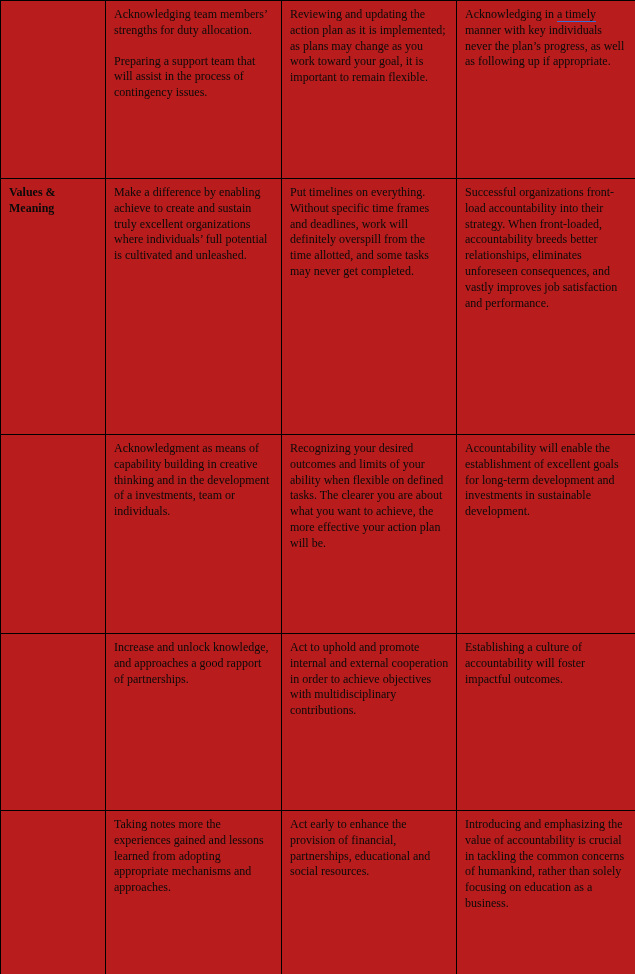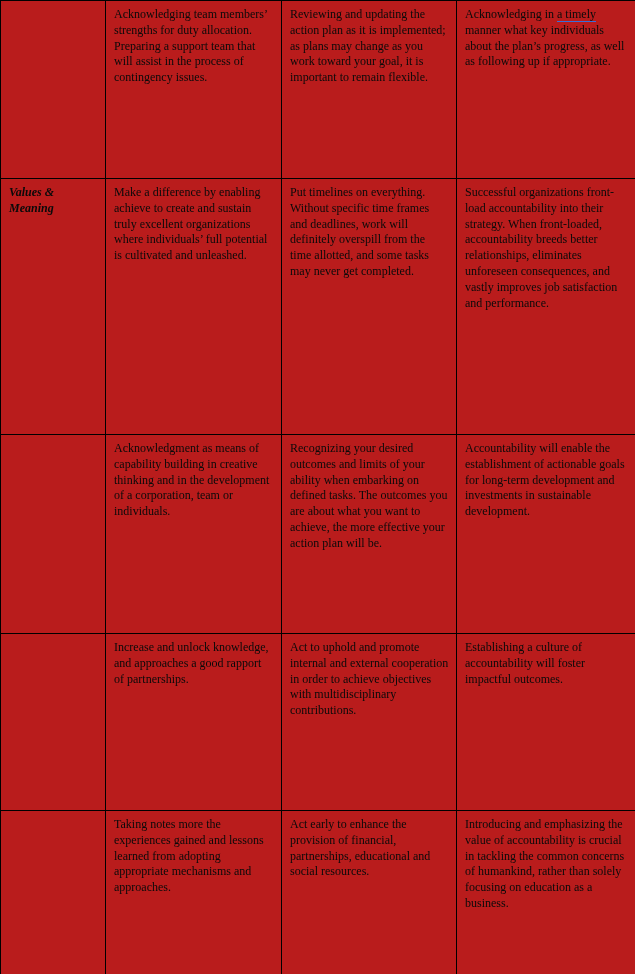--- a/index.html
+++ b/index.html
@@ -37,37 +37,36 @@
     background: #b91c1c;
     word-wrap: break-word;
     overflow-wrap: break-word;
     hyphens: none;
   }
   td.label-col {
     background: #d9d9d9;
     font-weight: bold;
     padding-left: 9px;
     padding-top: 7px;
-    font-style: italic;
   }
   
   col.c1 { width: 105px; }
   col.c2 { width: 176px; }
   col.c3 { width: 175px; }
   col.c4 { width: 179px; }
 
   
   tr.r1 td { height: 165px; }
   tr.r2 td { height: 243px; }
   tr.r3 td { height: 186px; }
   tr.r4 td { height: 164px; }
   tr.r5 td { height: 176px; }
 
   .para { margin: 0 0 0 0; }
-  .para + .para { }
+  .para + .para { margin-top: 15px; }
 
   
   .grammar-flag {
     border-bottom: 1.2px double #3a6fd8;
     padding-bottom: 0px;
     text-decoration: none;
     color: #0a0a0a;
   }
 </style>
 </head>
@@ -88,21 +87,21 @@
           <span></span>
         </td>
         <td>
           <p class="para">Acknowledging team members’ strengths for duty allocation.</p>
           <p class="para">Preparing a support team that will assist in the process of contingency issues.</p>
         </td>
         <td>
           <p class="para">Reviewing and updating the action plan as it is implemented; as plans may change as you work toward your goal, it is important to remain flexible.</p>
         </td>
         <td>
-          <p class="para"><span>Acknowledging in </span><span class="grammar-flag">a timely</span><span> manner what key individuals about the plan’s progress, as well as following up if appropriate.</span></p>
+          <p class="para"><span>Acknowledging in </span><span class="grammar-flag">a timely</span><span> manner with key individuals never the plan’s progress, as well as following up if appropriate.</span></p>
         </td>
       </tr>
 
       <tr class="r2">
         <td class="label-col">
           <span>Values &amp; Meaning</span>
         </td>
         <td>
           <p class="para">Make a difference by enabling achieve to create and sustain truly excellent organizations where individuals’ full potential is cultivated and unleashed.</p>
         </td>
@@ -112,27 +111,27 @@
         <td>
           <p class="para">Successful organizations front-load accountability into their strategy. When front-loaded, accountability breeds better relationships, eliminates unforeseen consequences, and vastly improves job satisfaction and performance.</p>
         </td>
       </tr>
 
       <tr class="r3">
         <td class="label-col">
           <span></span>
         </td>
         <td>
-          <p class="para">Acknowledgment as means of capability building in creative thinking and in the development of a corporation, team or individuals.</p>
+          <p class="para">Acknowledgment as means of capability building in creative thinking and in the development of a investments, team or individuals.</p>
         </td>
         <td>
-          <p class="para">Recognizing your desired outcomes and limits of your ability when embarking on defined tasks. The outcomes you are about what you want to achieve, the more effective your action plan will be.</p>
+          <p class="para">Recognizing your desired outcomes and limits of your ability when flexible on defined tasks. The clearer you are about what you want to achieve, the more effective your action plan will be.</p>
         </td>
         <td>
-          <p class="para">Accountability will enable the establishment of actionable goals for long-term development and investments in sustainable development.</p>
+          <p class="para">Accountability will enable the establishment of excellent goals for long-term development and investments in sustainable development.</p>
         </td>
       </tr>
 
       <tr class="r4">
         <td class="label-col">
           <span></span>
         </td>
         <td>
           <p class="para">Increase and unlock knowledge, and approaches a good rapport of partnerships.</p>
         </td>

